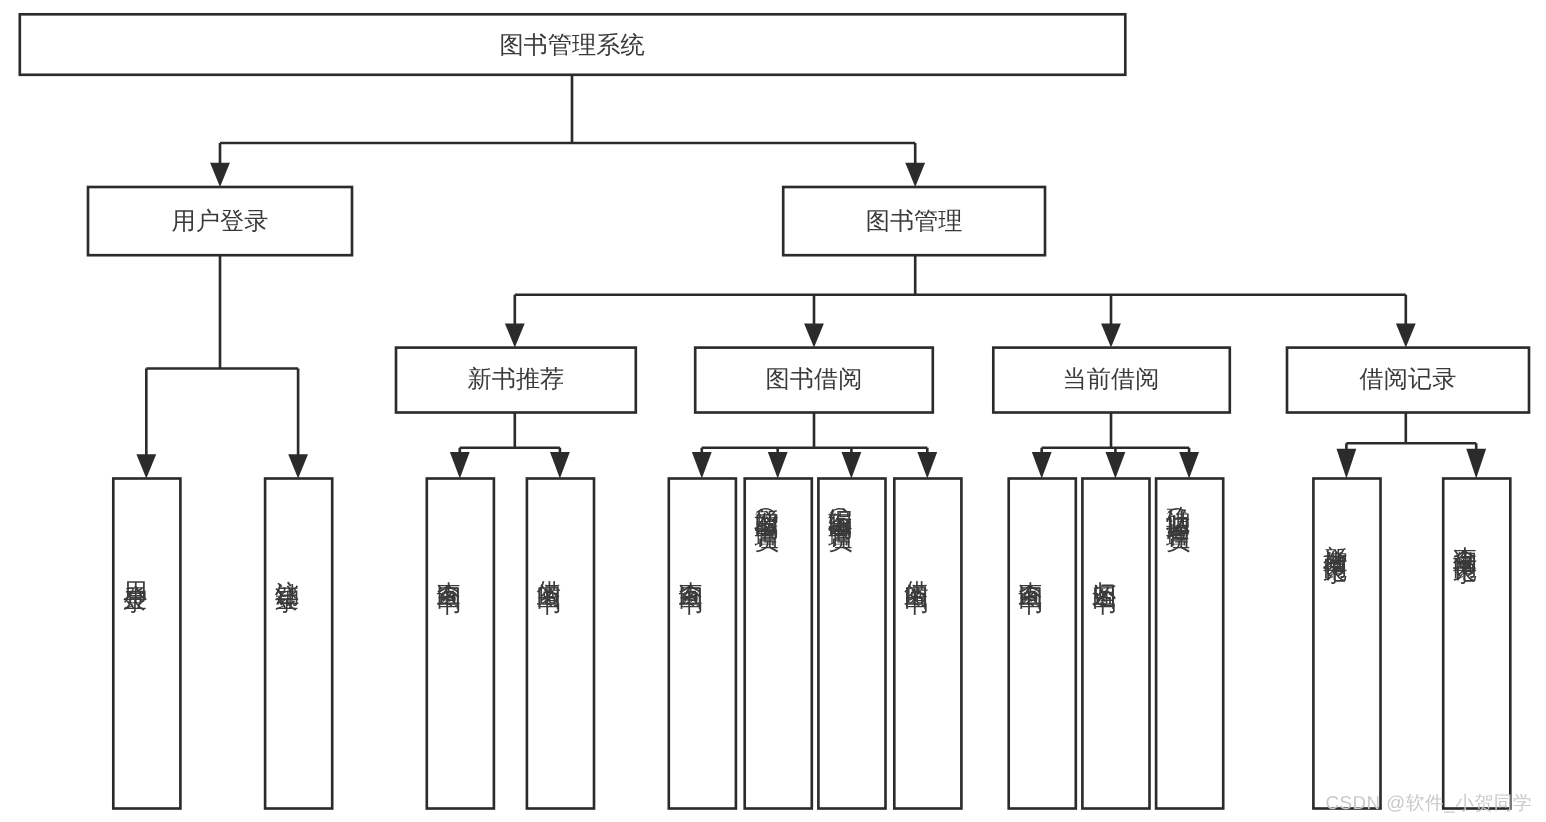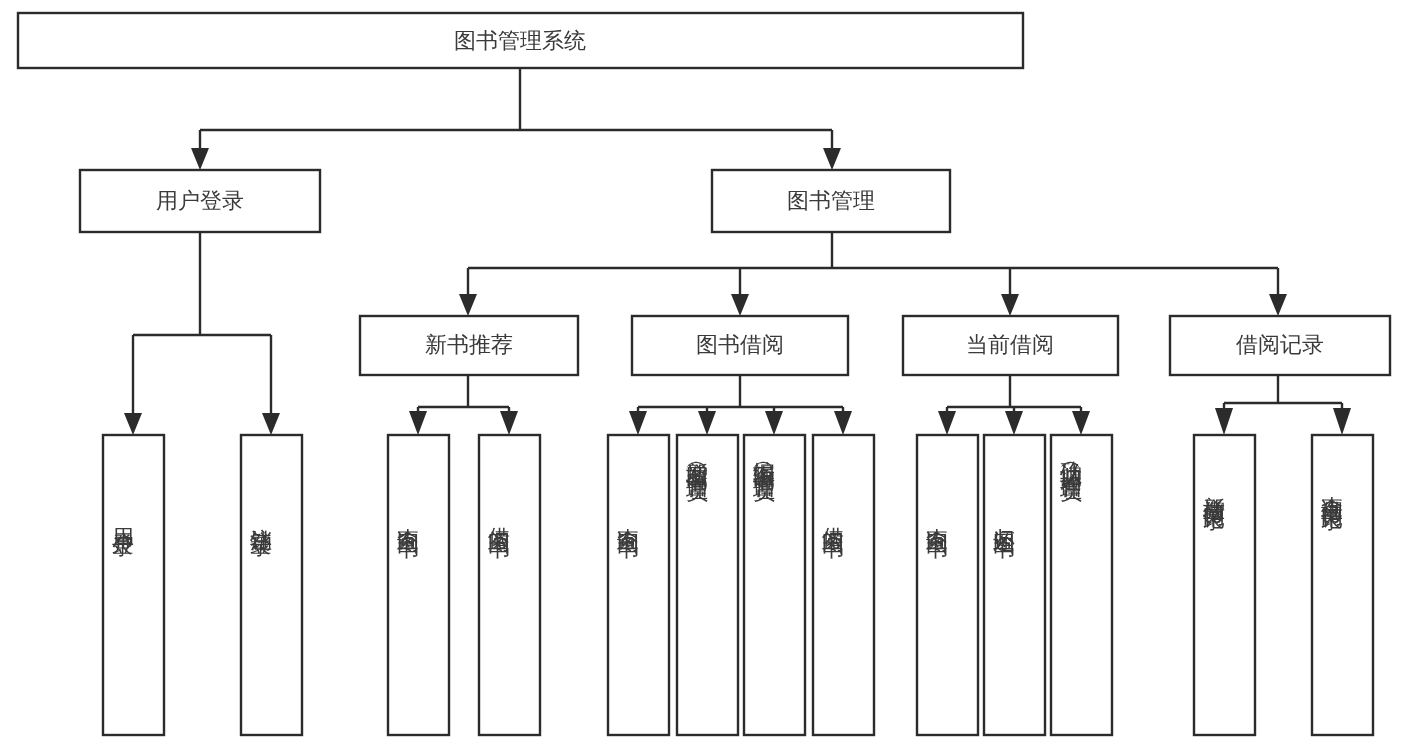--- a/index.html
+++ b/index.html
@@ -215,14 +215,15 @@
   <div class="node-label-v" style="left:753px; top:443px; height:290px;">编辑图书（管理员）</div>
   <div class="node-label-v" style="left:822px; top:510px; height:220px;">借阅图书</div>
 
   <div class="node-label-v" style="left:926px; top:510px; height:220px;">查询图书</div>
   <div class="node-label-v" style="left:993px; top:510px; height:220px;">归还图书</div>
   <div class="node-label-v" style="left:1060px; top:443px; height:290px;">确认归还（管理员）</div>
 
   <div class="node-label-v" style="left:1203px; top:478px; height:255px;">新增借阅记录</div>
   <div class="node-label-v" style="left:1321px; top:478px; height:255px;">查询借阅记录</div>
 
+  <div class="watermark">CSDN @软件_小贺同学</div>
 
 </div>
 
 </body></html>

